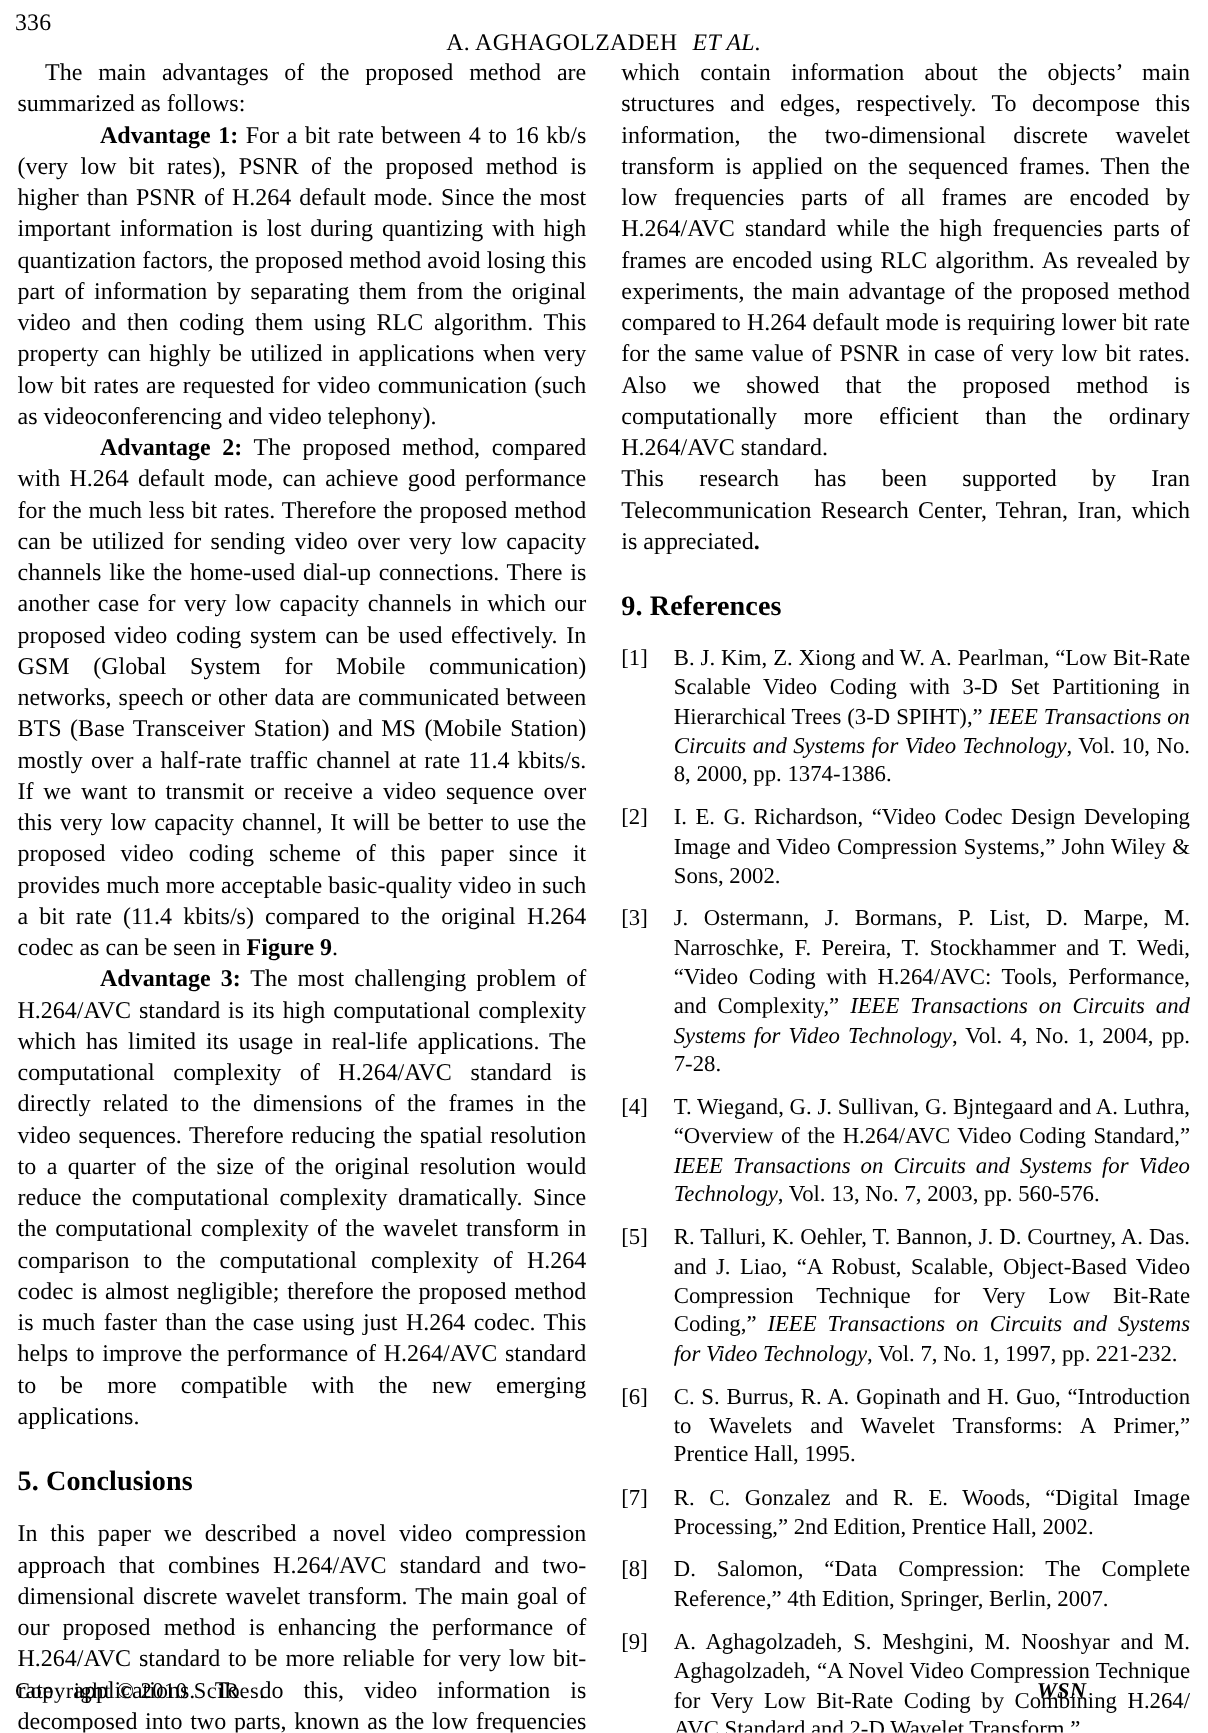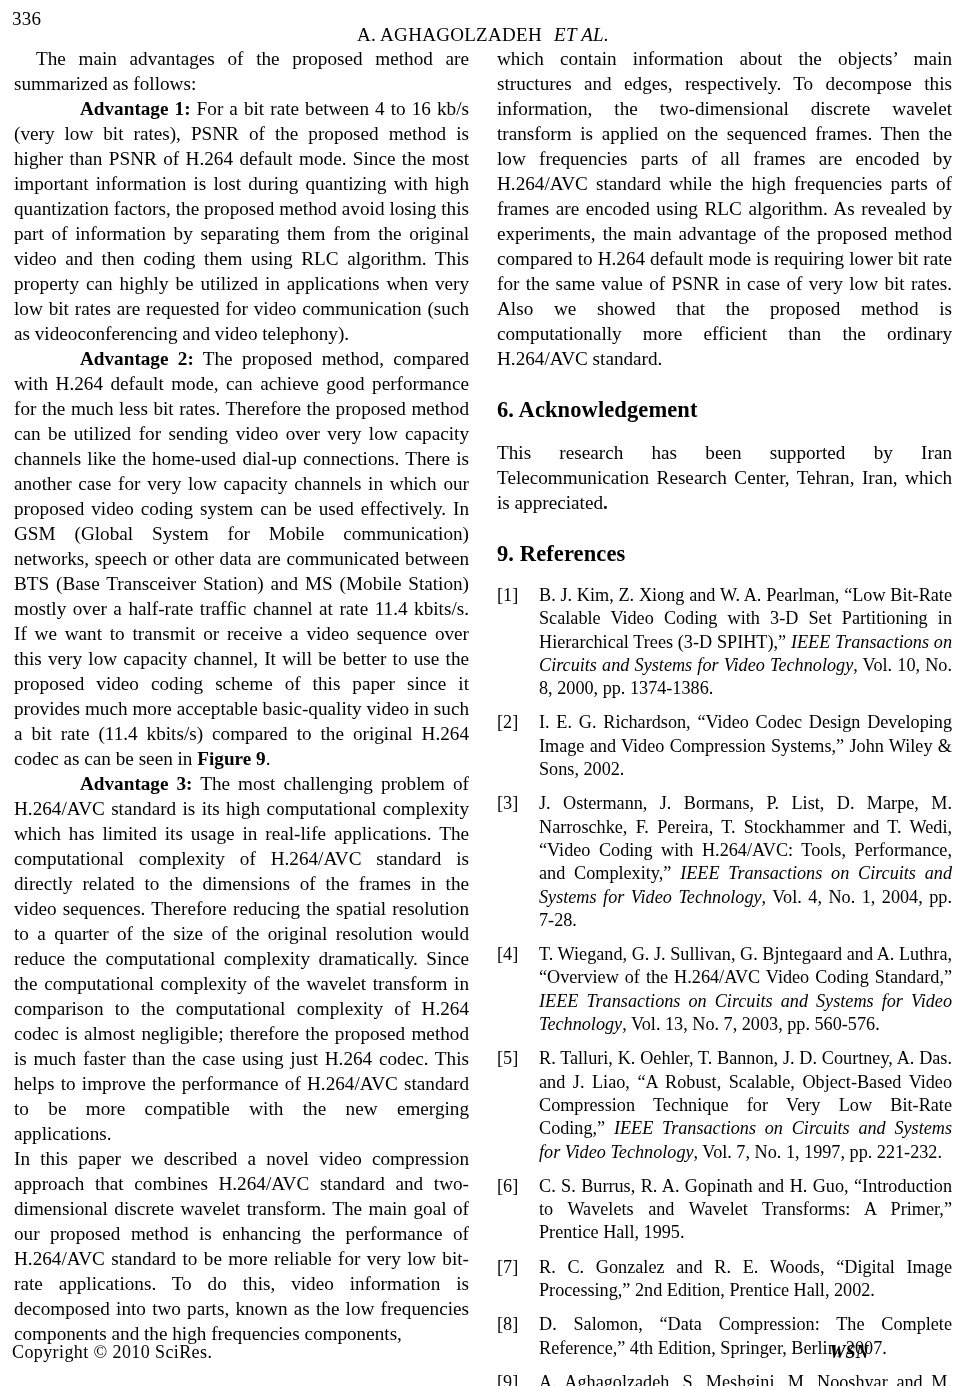--- a/index.html
+++ b/index.html
@@ -148,30 +148,30 @@
   <div class="col col-left">
 
     <p class="body"><span>The main advantages of the proposed method are summarized as follows:</span></p>
 
     <p class="body"><span class="lead">Advantage 1:</span><span> For a bit rate between 4 to 16 kb/s (very low bit rates), PSNR of the proposed method is higher than PSNR of H.264 default mode. Since the most important information is lost during quantizing with high quantization factors, the proposed method avoid losing this part of information by separating them from the original video and then coding them using RLC algorithm. This property can highly be utilized in applications when very low bit rates are requested for video communication (such as videoconferencing and video telephony).</span></p>
 
     <p class="body"><span class="lead">Advantage 2:</span><span> The proposed method, compared with H.264 default mode, can achieve good performance for the much less bit rates. Therefore the proposed method can be utilized for sending video over very low capacity channels like the home-used dial-up connections. There is another case for very low capacity channels in which our proposed video coding system can be used effectively. In GSM (Global System for Mobile communication) networks, speech or other data are communicated between BTS (Base Transceiver Station) and MS (Mobile Station) mostly over a half-rate traffic channel at rate 11.4 kbits/s. If we want to transmit or receive a video sequence over this very low capacity channel, It will be better to use the proposed video coding scheme of this paper since it provides much more acceptable basic-quality video in such a bit rate (11.4 kbits/s) compared to the original H.264 codec as can be seen in </span><b class="figref">Figure 9</b><span>.</span></p>
 
     <p class="body"><span class="lead">Advantage 3:</span><span> The most challenging problem of H.264/AVC standard is its high computational complexity which has limited its usage in real-life applications. The computational complexity of H.264/AVC standard is directly related to the dimensions of the frames in the video sequences. Therefore reducing the spatial resolution to a quarter of the size of the original resolution would reduce the computational complexity dramatically. Since the computational complexity of the wavelet transform in comparison to the computational complexity of H.264 codec is almost negligible; therefore the proposed method is much faster than the case using just H.264 codec. This helps to improve the performance of H.264/AVC standard to be more compatible with the new emerging applications.</span></p>
 
+    <h2 class="sec">5. Conclusions</h2>
 
     <p class="body noindent">In this paper we described a novel video compression approach that combines H.264/AVC standard and two-dimensional discrete wavelet transform. The main goal of our proposed method is enhancing the performance of H.264/AVC standard to be more reliable for very low bit-rate applications. To do this, video information is decomposed into two parts, known as the low frequencies components and the high frequencies components,</p>
 
   </div>
 
   <div class="col col-right">
 
     <p class="body noindent">which contain information about the objects’ main structures and edges, respectively. To decompose this information, the two-dimensional discrete wavelet transform is applied on the sequenced frames. Then the low frequencies parts of all frames are encoded by H.264/AVC standard while the high frequencies parts of frames are encoded using RLC algorithm. As revealed by experiments, the main advantage of the proposed method compared to H.264 default mode is requiring lower bit rate for the same value of PSNR in case of very low bit rates. Also we showed that the proposed method is computationally more efficient than the ordinary H.264/AVC standard.</p>
 
-    <h2 class="sec">6. Acknowledgement</h2>
 
     <p class="body noindent"><span>This research has been supported by Iran Telecommunication Research Center, Tehran, Iran, which is appreciated</span><b>.</b></p>
 
     <h2 class="sec">9. References</h2>
 
     <ul class="reflist" id="reference-list">
         <li class="refitem"><span class="refnum">[1]</span><span>B. J. Kim, Z. Xiong and W. A. Pearlman, “Low Bit-Rate Scalable Video Coding with 3-D Set Partitioning in Hierarchical Trees (3-D SPIHT),” </span><i>IEEE Transactions on Circuits and Systems for Video Technology</i><span>, Vol. 10, No. 8, 2000, pp. 1374-1386.</span></li>
         <li class="refitem"><span class="refnum">[2]</span><span>I. E. G. Richardson, “Video Codec Design Developing Image and Video Compression Systems,” John Wiley &amp; Sons, 2002.</span></li>
         <li class="refitem"><span class="refnum">[3]</span><span>J. Ostermann, J. Bormans, P. List, D. Marpe, M. Narroschke, F. Pereira, T. Stockhammer and T. Wedi, “Video Coding with H.264/AVC: Tools, Performance, and Complexity,” </span><i>IEEE Transactions on Circuits and Systems for Video Technology</i><span>, Vol. 4, No. 1, 2004, pp. 7-28.</span></li>
         <li class="refitem"><span class="refnum">[4]</span><span>T. Wiegand, G. J. Sullivan, G. Bjntegaard and A. Luthra, “Overview of the H.264/AVC Video Coding Standard,” </span><i>IEEE Transactions on Circuits and Systems for Video Technology</i><span>, Vol. 13, No. 7, 2003, pp. 560-576.</span></li>

